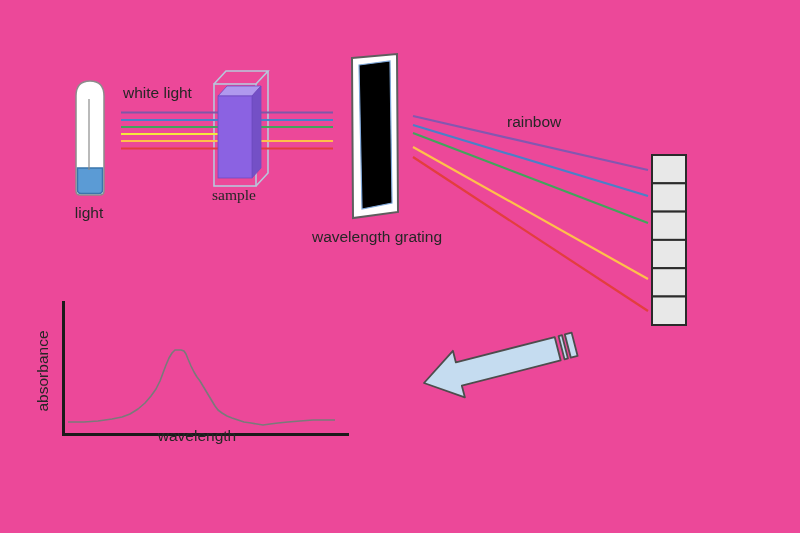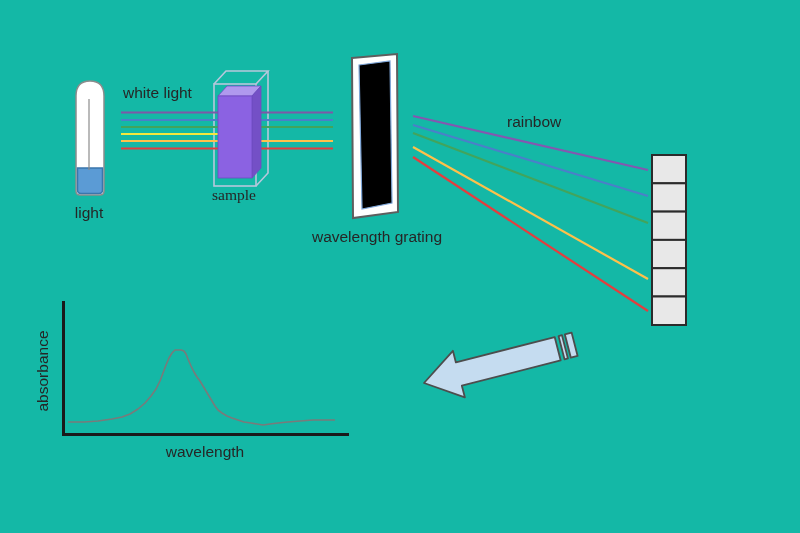--- a/index.html
+++ b/index.html
@@ -1,16 +1,16 @@
 <!DOCTYPE html>
 <html><head>
 <meta charset="utf-8">
 <style>
   html,body{margin:0;padding:0;background:#ffffff;}
-  #stage{position:relative;width:800px;height:533px;background:#14b8a6;overflow:hidden;
+  #stage{position:relative;width:800px;height:533px;background:#ec4899;overflow:hidden;
          font-family:"Liberation Sans",sans-serif;}
   #diagram-svg{position:absolute;left:0;top:0;}
   .lbl{position:absolute;color:#262626;font-size:15.5px;white-space:nowrap;line-height:1.15;}
   .lbl.centered{text-align:center;}
   #lbl-absorbance{left:43px;top:371px;transform:translate(-50%,-50%) rotate(-90deg);}
 </style>
 </head>
 <body>
 
 <div id="stage">
@@ -78,15 +78,15 @@
       <polyline fill="none" stroke-width="1.6" stroke-linejoin="round" points="68,422 84,422 98,421 112,419 122,417 130,414 138,409 145,403 151,396 156,389 160,381 163,373 166,365 169,358 172,353 175,350 181,350 184,351 186,354 188,359 191,366 194,372 197,377 200,381 203,386 206,391 209,396 212,401 215,406 218,410 222,413 227,416 232,418 238,420 244,422 251,423 257,424 263,425 270,424 278,423 288,422 300,421 313,420 335,420" stroke="#7a7a7a"></polyline>
     </g>
   </svg>
 
   <div class="lbl" style="left:123px;top:84px;">white light</div>
   <div class="lbl centered" style="left:70px;top:204px;width:38px;">light</div>
   <div class="lbl centered" style="left:203px;top:186px;width:62px;font-family:Liberation Serif, serif;">sample</div>
   <div class="lbl centered" style="left:306px;top:228px;width:142px;">wavelength grating</div>
   <div class="lbl" style="left:507px;top:113px;">rainbow</div>
   <div class="lbl" id="lbl-absorbance">absorbance</div>
-  <div class="lbl centered" style="left:151px;top:443px;width:92px;margin-left:8px;">wavelength</div>
+  <div class="lbl centered" style="left:151px;top:427px;width:92px;">wavelength</div>
 
 </div>
 
 </body></html>

